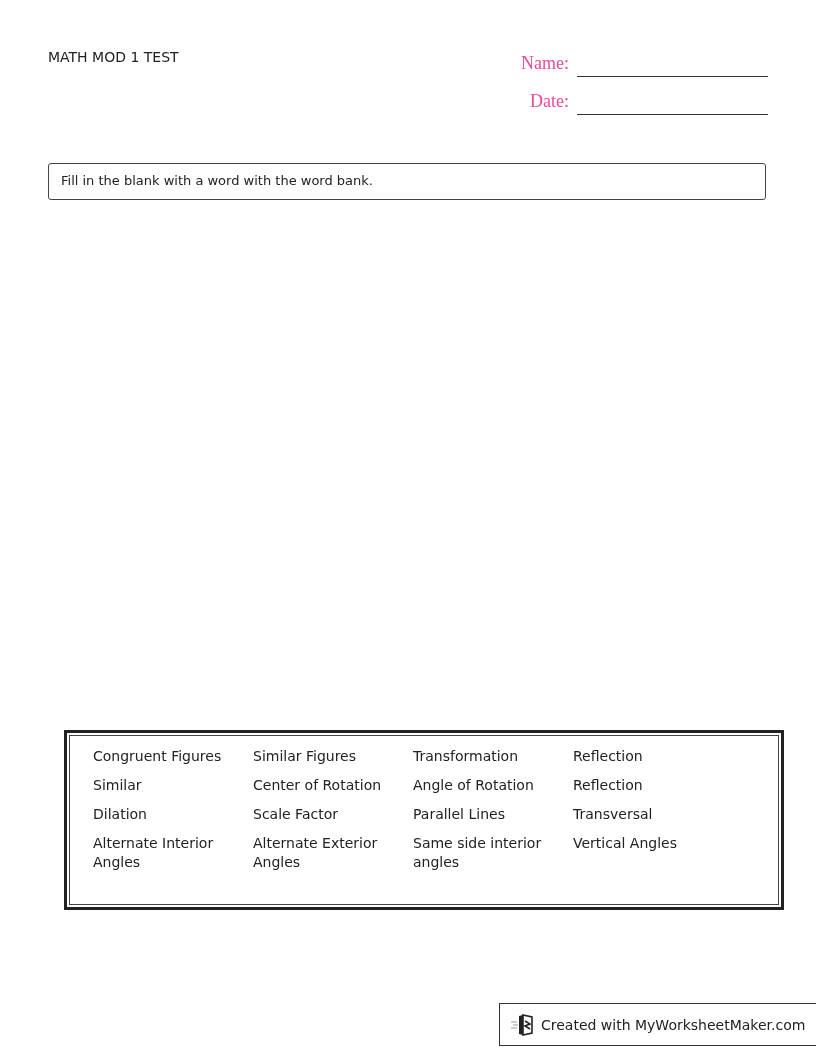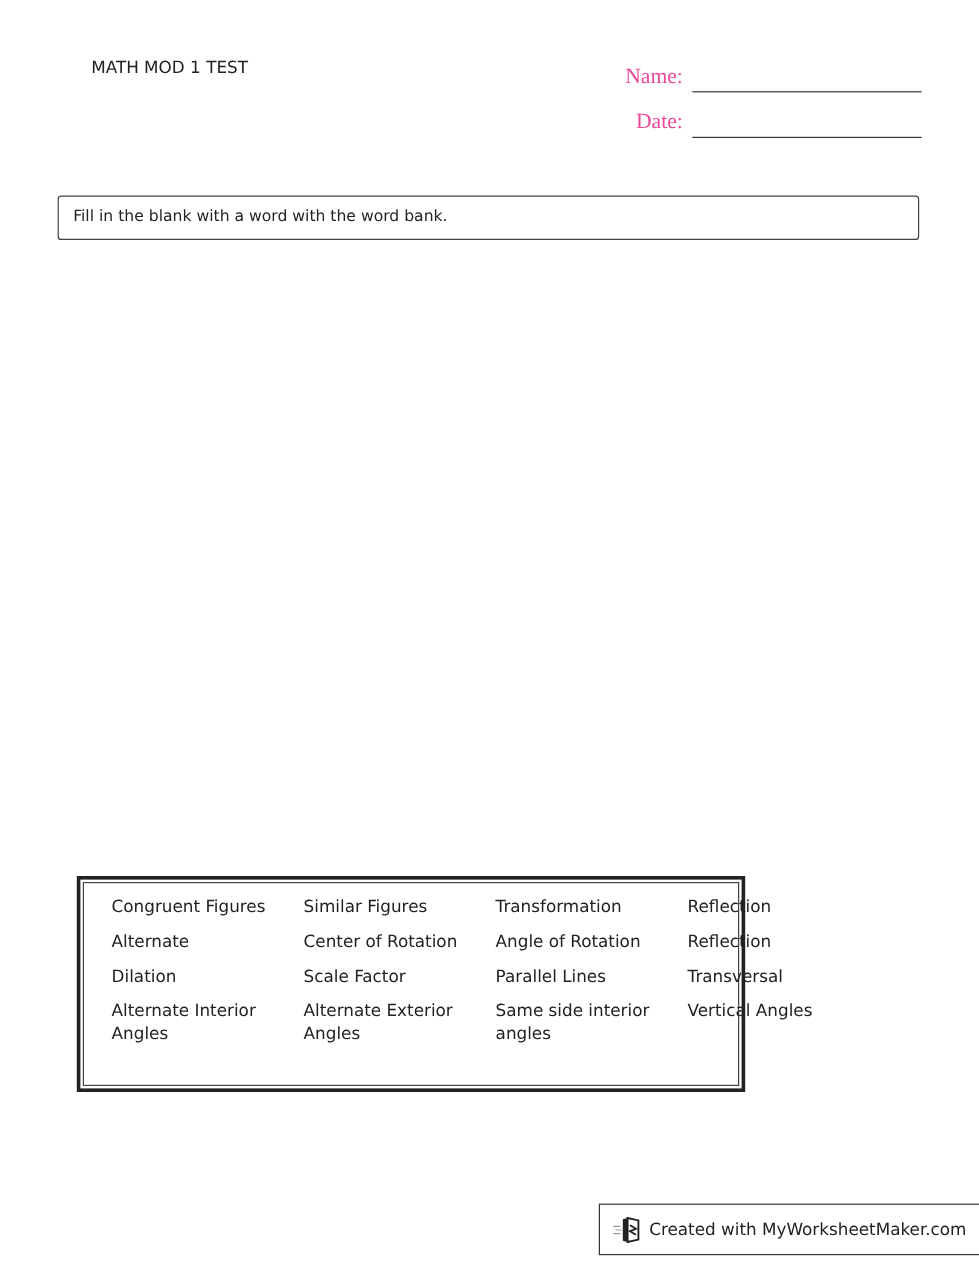--- a/index.html
+++ b/index.html
@@ -15,21 +15,20 @@
       color: #222222;
       font-family: "DejaVu Sans", "Liberation Sans", sans-serif;
     }
     .doc-title {
       position: absolute;
       left: 48px;
       top: 49px;
       font-size: 14px;
       letter-spacing: 0px;
       color: #222;
-      margin-left: 28px;
     }
     .field-row {
       position: absolute;
       left: 500px;
       width: 268px;
       height: 24px;
     }
     .field-row.name { top: 53px; }
     .field-row.date { top: 91px; }
     .field-label {
@@ -64,21 +63,21 @@
       left: 12px;
       top: 9px;
       font-size: 13px;
       color: #222;
       white-space: nowrap;
     }
     .word-bank-outer {
       position: absolute;
       left: 64px;
       top: 730px;
-      width: 557px;
+      width: 720px;
       height: 180px;
       border: 3px solid #222;
       box-sizing: border-box;
       padding: 2px;
     }
     .word-bank-inner {
       width: 100%;
       height: 100%;
       border: 1px solid #444;
       box-sizing: border-box;
@@ -143,21 +142,21 @@
     <span class="instructions-text">Fill in the blank with a word with the word bank.</span>
   </div>
 
   <div class="word-bank-outer">
     <div class="word-bank-inner">
       <div class="word-grid">
         <div class="word">Congruent Figures</div>
         <div class="word">Similar Figures</div>
         <div class="word">Transformation</div>
         <div class="word">Reflection</div>
-        <div class="word">Alternate</div>
+        <div class="word">Similar</div>
         <div class="word">Center of Rotation</div>
         <div class="word">Angle of Rotation</div>
         <div class="word">Reflection</div>
         <div class="word">Dilation</div>
         <div class="word">Scale Factor</div>
         <div class="word">Parallel Lines</div>
         <div class="word">Transversal</div>
         <div class="word">Alternate Interior Angles</div>
         <div class="word">Alternate Exterior Angles</div>
         <div class="word">Same side interior angles</div>

